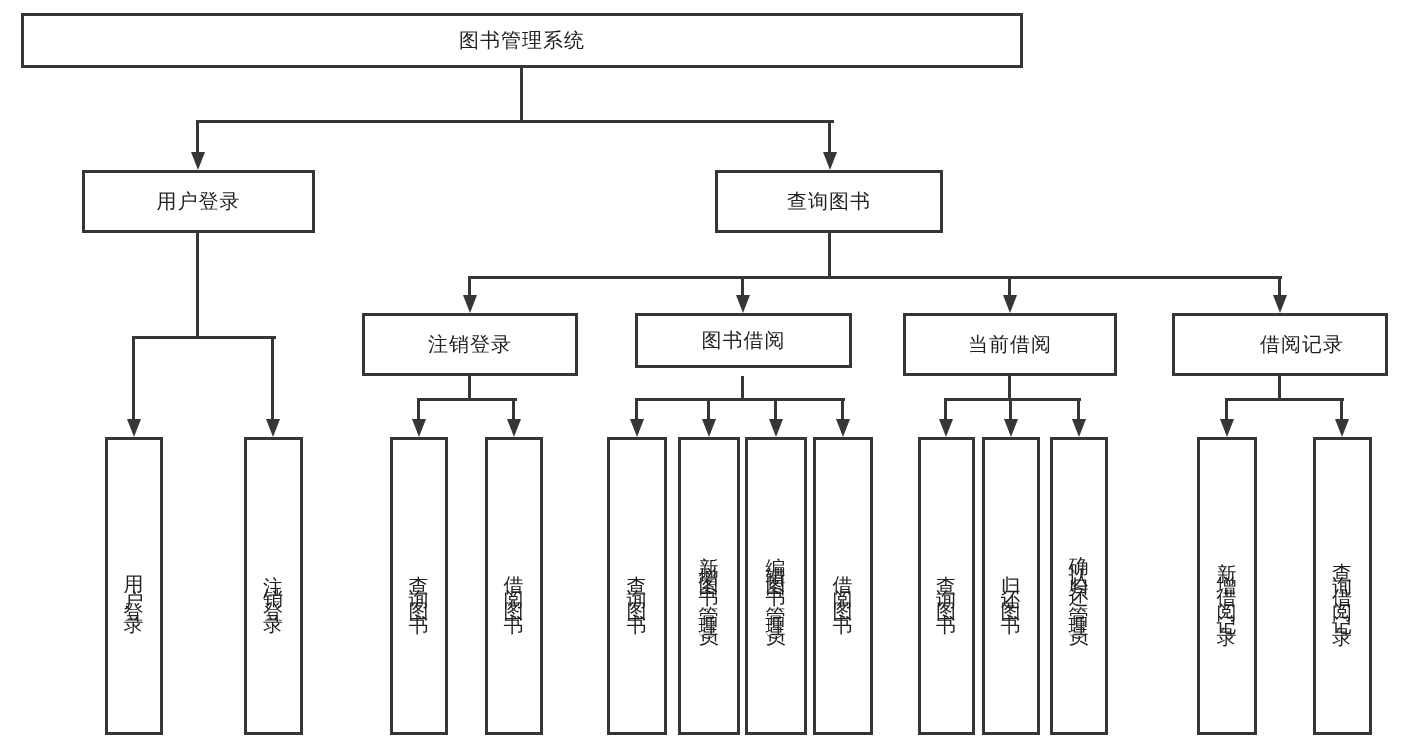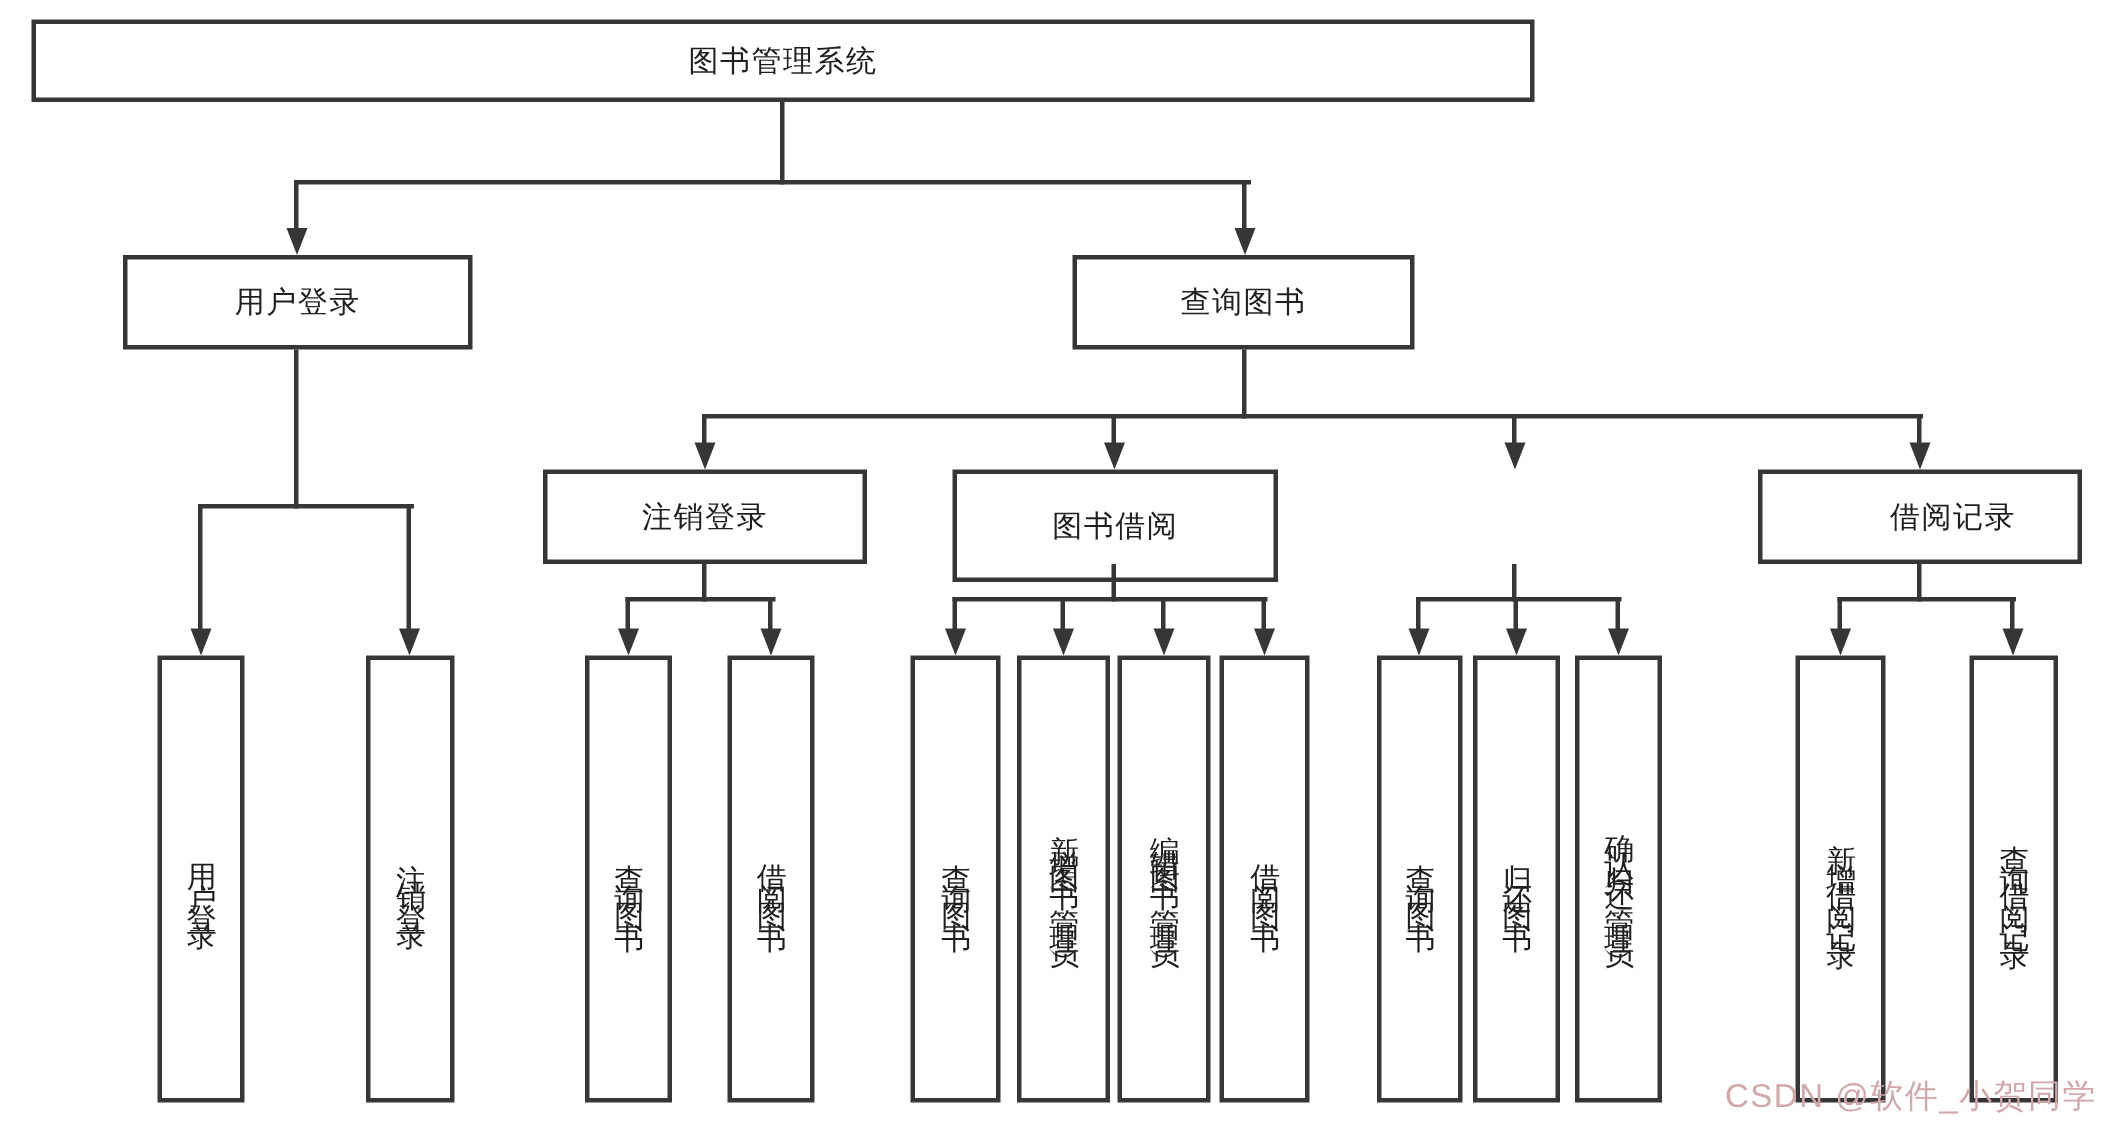--- a/index.html
+++ b/index.html
@@ -105,22 +105,25 @@
   <div class="vline" style="left:741px; top:276px; height:21px;"></div>
   <div class="arrowhead" style="left:736px; top:295px;"></div>
   <div class="vline" style="left:1008px; top:276px; height:21px;"></div>
   <div class="arrowhead" style="left:1003px; top:295px;"></div>
   <div class="vline" style="left:1278px; top:276px; height:21px;"></div>
   <div class="arrowhead" style="left:1273px; top:295px;"></div>
 
   <div class="box hnode" style="left:362px; top:313px; width:216px; height:63px;">
     <span>注销登录</span>
   </div>
-  <div class="box hnode" style="left:635px; top:313px; width:217px; height:75px;">
+  <div class="box hnode" style="left:635px; top:313px; width:217px; height:55px;">
     <span>图书借阅</span>
+  </div>
+  <div class="box hnode" style="left:903px; top:313px; width:214px; height:63px;">
+    <span>当前借阅</span>
   </div>
   <div class="box hnode" style="left:1172px; top:313px; width:216px; height:63px;padding-left:44px;">
     <span>借阅记录</span>
   </div>
 
   <div class="vline" style="left:468px; top:376px; height:25px;"></div>
   <div class="hline" style="left:417px; top:398px; width:100px;"></div>
   <div class="vline" style="left:417px; top:398px; height:23px;"></div>
   <div class="arrowhead" style="left:412px; top:419px;"></div>
   <div class="vline" style="left:512px; top:398px; height:23px;"></div>
@@ -190,15 +193,14 @@
     <span class="vtext tight">确认归还（管理员）</span>
   </div>
 
   <div class="box leaf" style="left:1197px; width:60px;">
     <span class="vtext">新增借阅记录</span>
   </div>
   <div class="box leaf" style="left:1313px; width:59px;">
     <span class="vtext">查询借阅记录</span>
   </div>
 
-  <div class="watermark">CSDN @软件_小贺同学</div>
 
 </div>
 
 </body></html>

